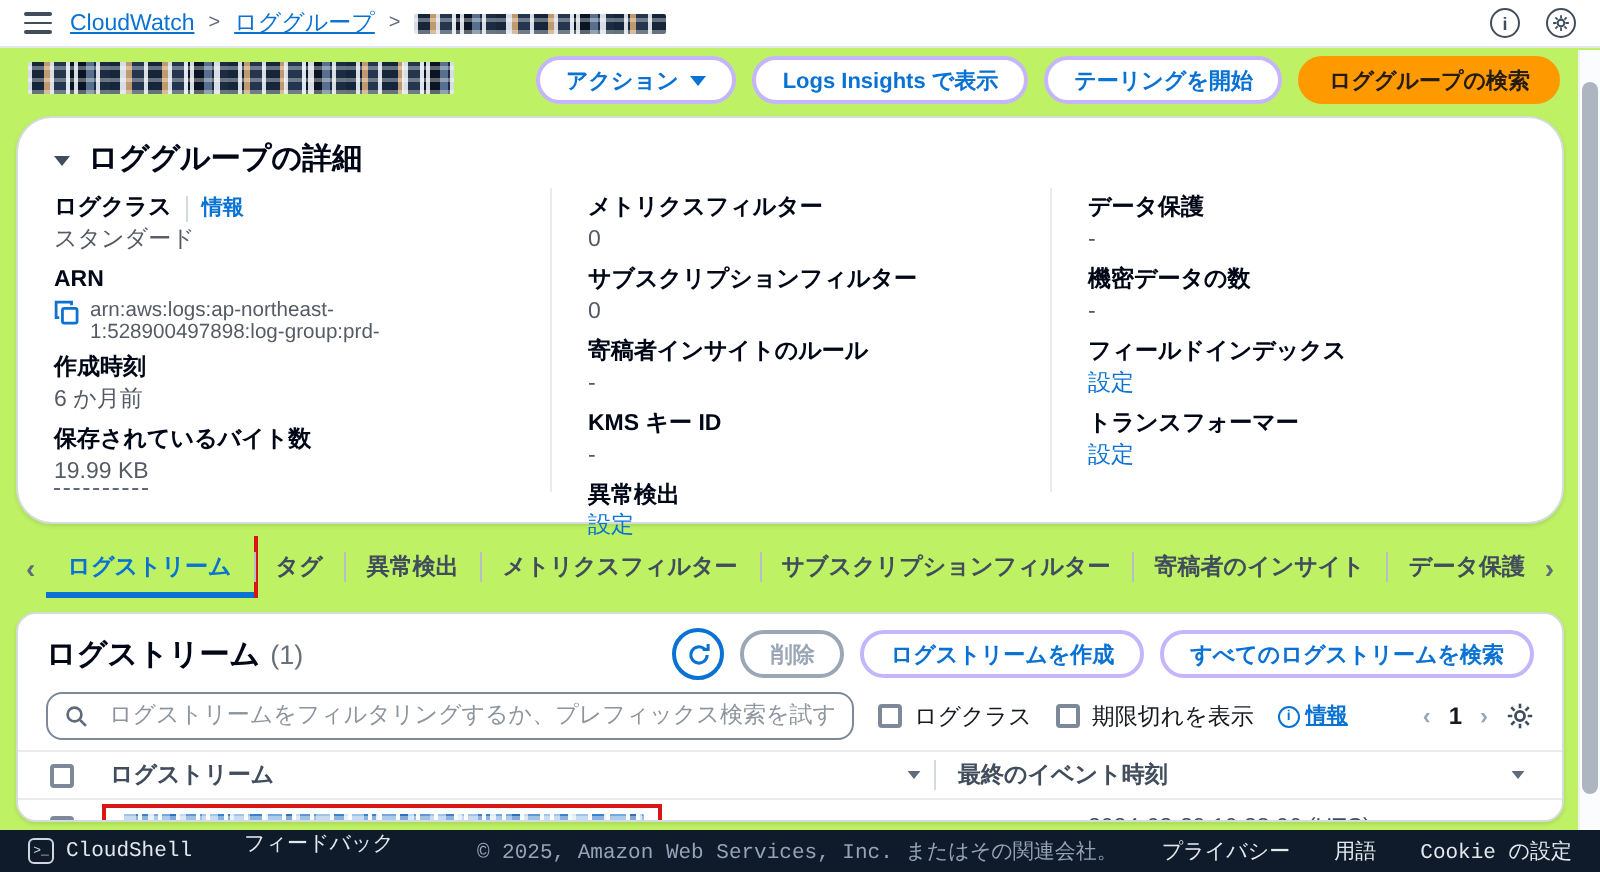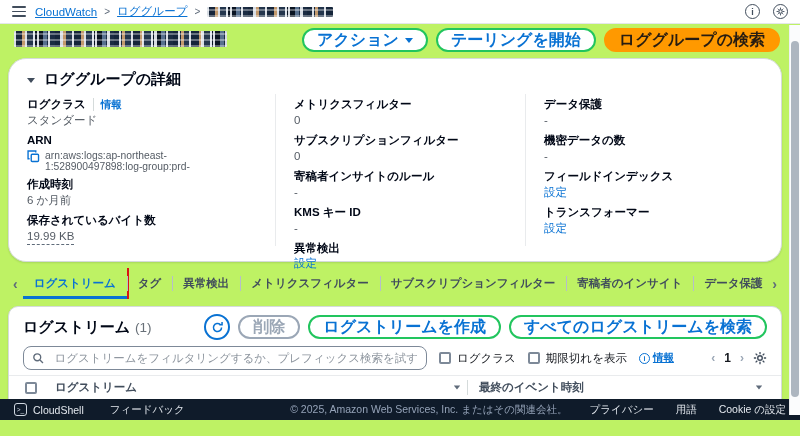--- a/index.html
+++ b/index.html
@@ -27,22 +27,22 @@
       background-size:auto,47px 100%,59px 100%;}
   .mx-blue{background-image:
       repeating-linear-gradient(0deg, rgba(255,255,255,.4) 0 2px, rgba(255,255,255,0) 2px 5px),
       repeating-linear-gradient(90deg, rgba(255,255,255,.95) 0 2px, rgba(255,255,255,0) 2px 9px, rgba(255,255,255,.95) 9px 11px, rgba(255,255,255,0) 11px 19px),
       repeating-linear-gradient(90deg,#9ec4ec 0 8px,#3b82cd 8px 14px,#dceafa 14px 17px,#72a9e0 17px 25px,#2e72bd 25px 30px,#c3daf2 30px 33px,#5e97d6 33px 41px);
       background-size:auto,43px 100%,57px 100%;}
 
   
   .page-title-mosaic{position:absolute;left:14px;top:31px;width:213px;height:16px;}
   .header-buttons{position:absolute;right:20px;top:28px;display:flex;gap:8px;align-items:center;}
-  .btn{height:24px;display:inline-flex;align-items:center;gap:6px;padding:0 13px;border:2px solid #22c55e;
-       border-radius:13px;color:#0972d3;font-weight:bold;font-size:16px;background:#fff;box-sizing:border-box;
+  .btn{height:24px;display:inline-flex;align-items:center;gap:6px;padding:0 13px;border:2px solid #c4b5fd;
+       border-radius:13px;color:#0972d3;font-weight:bold;font-size:11px;background:#fff;box-sizing:border-box;
        white-space:nowrap;cursor:pointer;}
   .btn.primary{background:#ff9900;border-color:#ff9900;color:#271c11;}
   .btn.disabled{border-color:#9ba7b6;color:#9ba7b6;cursor:default;}
   .tri{width:0;height:0;border-left:4px solid transparent;border-right:4px solid transparent;border-top:5px solid currentColor;}
 
   
   .card{position:absolute;left:8px;width:774px;background:#fff;border:1px solid #d5dbdb;border-radius:10px;
         box-sizing:border-box;box-shadow:0 1px 2px rgba(0,28,36,.12);}
   .details-card{top:58px;height:204px;border-radius:18px;}
   .details-head{display:flex;align-items:center;gap:9px;padding:11px 18px 5px;font-size:15px;font-weight:bold;color:#000716;}
@@ -103,22 +103,22 @@
   .col-div{position:absolute;left:458px;top:4px;bottom:4px;width:1px;background:#d5dbdb;}
   .th-label2{position:absolute;left:470px;}
   .sort2{position:absolute;right:18px;border-top-color:#5f6b7a;transform:scale(.8);}
   .table-row{position:relative;display:flex;align-items:center;height:27px;padding-left:16px;
              border-bottom:1px solid #e9ebed;}
   .stream-name-box{border:2px solid #d91515;padding:3px 7px;margin-left:14px;cursor:pointer;}
   .stream-name-box .mosaic{width:262px;height:13px;}
   .row-time{position:absolute;left:535px;font-size:11.5px;color:#414d5c;}
 
   
-  .footer{position:absolute;left:0;right:0;bottom:16px;height:21px;background:#0f1b2a;display:flex;align-items:center;
-          padding:0 14px;gap:26px;font-size:10.5px;color:#e3e8ee;box-sizing:border-box;}
+  .footer{position:absolute;left:0;right:0;bottom:0;height:21px;background:#0f1b2a;display:flex;
+          padding:0 14px;gap:26px;font-size:10.5px;color:#e3e8ee;box-sizing:border-box;font-family:Liberation Mono, monospace;}
   .cs{display:flex;align-items:center;gap:6px;cursor:pointer;}
   .cs-icon{width:13px;height:13px;border:1.2px solid #cfd7e0;border-radius:3px;color:#cfd7e0;font-size:6.5px;
            display:flex;align-items:center;justify-content:center;box-sizing:border-box;}
   .footer-link{cursor:pointer;}
   .footer-right{margin-left:auto;display:flex;gap:22px;align-items:center;}
   .copyright{color:#95a3b8;}
 
   
   .vscroll{position:absolute;top:25px;right:0;width:10px;bottom:21px;background:#fbfcfd;border-left:1px solid #eef0f2;}
   .vthumb{position:absolute;left:1px;right:1px;top:16px;height:356px;background:#adb6c0;border-radius:4px;cursor:pointer;}
@@ -149,20 +149,21 @@
       </span>
     </div>
   </div>
 
   <div class="page-title-mosaic mosaic mx-dark"></div>
   <div class="header-buttons">
     <div class="btn">
       <span>アクション</span>
       <span class="tri"></span>
     </div>
+    <div class="btn">Logs Insights で表示</div>
     <div class="btn">テーリングを開始</div>
     <div class="btn primary">ロググループの検索</div>
   </div>
 
   <div class="card details-card">
     <div class="details-head">
       <span class="tri collapse-caret"></span>
       <span>ロググループの詳細</span>
     </div>
     <div class="details-cols">

